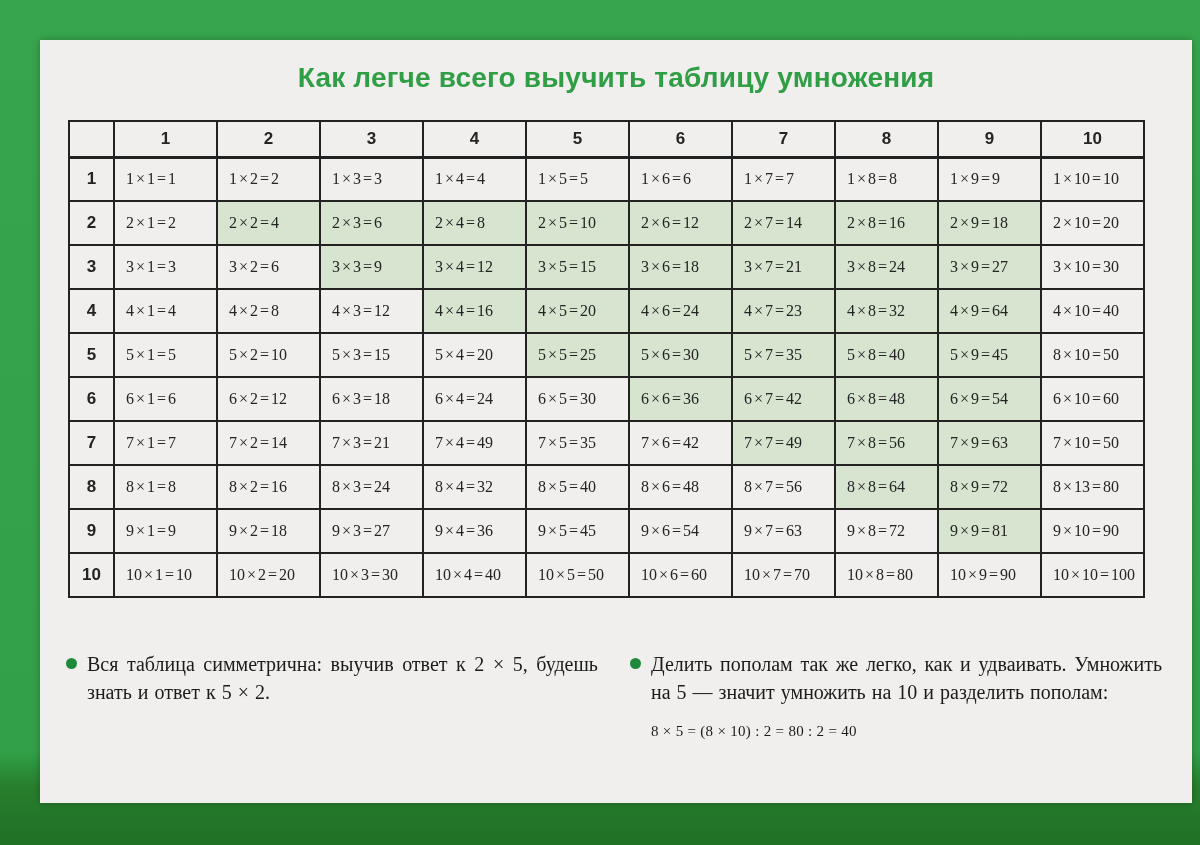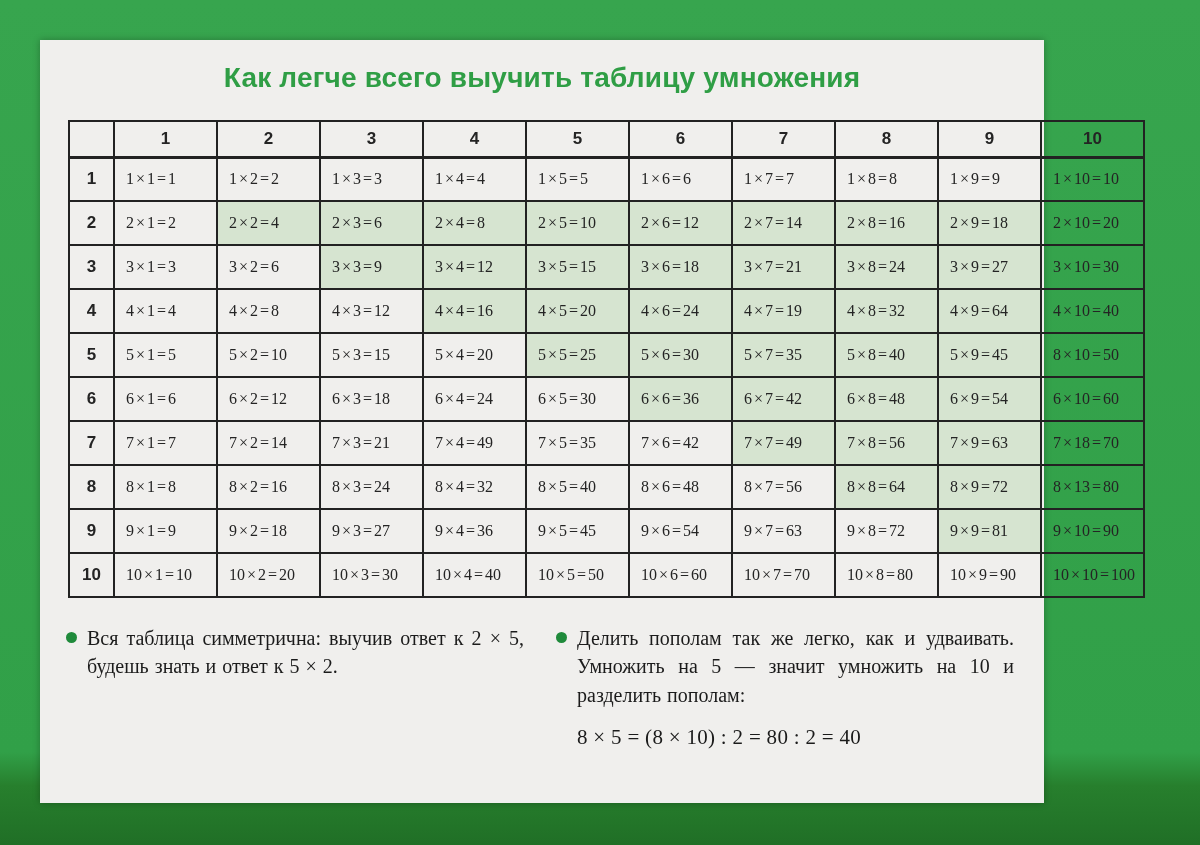--- a/index.html
+++ b/index.html
@@ -17,21 +17,21 @@
   body{
     position:relative;
     font-family:"Liberation Serif", serif;
     background:linear-gradient(180deg,
       #37a54e 0%, #31a048 89%, #277f2d 93%, var(--green-dark) 100%);
     overflow:hidden;
   }
   .card{
     position:absolute;
     left:40px; top:40px;
-    width:1004px; height:763px;
+    width:1152px; height:763px;
     background:var(--card-bg);
     box-shadow:0 0 7px rgba(0,0,0,.28);
   }
   .poster-title{
     margin-top:22px;
     text-align:center;
     font-family:"Liberation Sans", sans-serif;
     font-weight:bold;
     font-size:28px;
     letter-spacing:.2px;
@@ -78,38 +78,39 @@
   table.mult tbody td.hl{ background:var(--hl);margin-left:39px; }
   .notes{
     display:flex;
     gap:32px;
     margin:26px 30px 0 26px;
   }
   .note-col{ flex:1 1 0; }
   .bullet{
     display:flex;
     margin-bottom:16px;
+    margin-top:26px;
   }
   .dot{
     flex:0 0 auto;
     width:11px; height:11px;
     border-radius:50%;
     background:var(--dot-green);
     margin:8px 10px 0 0;
   }
   .bullet-text{
     font-size:20px;
     line-height:1.42;
     text-align:justify;
     color:var(--ink);
     word-spacing:1px;
   }
   .formula{
     margin:16px 0 0 21px;
-    font-size:21px;
+    font-size:15px;
     color:var(--ink);
     letter-spacing:.3px;
   }
 </style>
 </head>
 <body>
 
 <div class="card">
 
   <div class="poster-title">Как легче всего выучить таблицу умножения</div>
@@ -184,21 +185,21 @@
           <td>3 × 10 = 30</td>
         </tr>
         <tr>
           <th>4</th>
           <td>4 × 1 = 4</td>
           <td>4 × 2 = 8</td>
           <td>4 × 3 = 12</td>
           <td class="hl">4 × 4 = 16</td>
           <td class="hl">4 × 5 = 20</td>
           <td class="hl">4 × 6 = 24</td>
-          <td class="hl">4 × 7 = 19</td>
+          <td class="hl">4 × 7 = 23</td>
           <td class="hl">4 × 8 = 32</td>
           <td class="hl">4 × 9 = 64</td>
           <td>4 × 10 = 40</td>
         </tr>
         <tr>
           <th>5</th>
           <td>5 × 1 = 5</td>
           <td>5 × 2 = 10</td>
           <td>5 × 3 = 15</td>
           <td>5 × 4 = 20</td>
@@ -226,21 +227,21 @@
           <th>7</th>
           <td>7 × 1 = 7</td>
           <td>7 × 2 = 14</td>
           <td>7 × 3 = 21</td>
           <td>7 × 4 = 49</td>
           <td>7 × 5 = 35</td>
           <td>7 × 6 = 42</td>
           <td class="hl">7 × 7 = 49</td>
           <td class="hl">7 × 8 = 56</td>
           <td class="hl">7 × 9 = 63</td>
-          <td>7 × 18 = 70</td>
+          <td>7 × 10 = 50</td>
         </tr>
         <tr>
           <th>8</th>
           <td>8 × 1 = 8</td>
           <td>8 × 2 = 16</td>
           <td>8 × 3 = 24</td>
           <td>8 × 4 = 32</td>
           <td>8 × 5 = 40</td>
           <td>8 × 6 = 48</td>
           <td>8 × 7 = 56</td>

